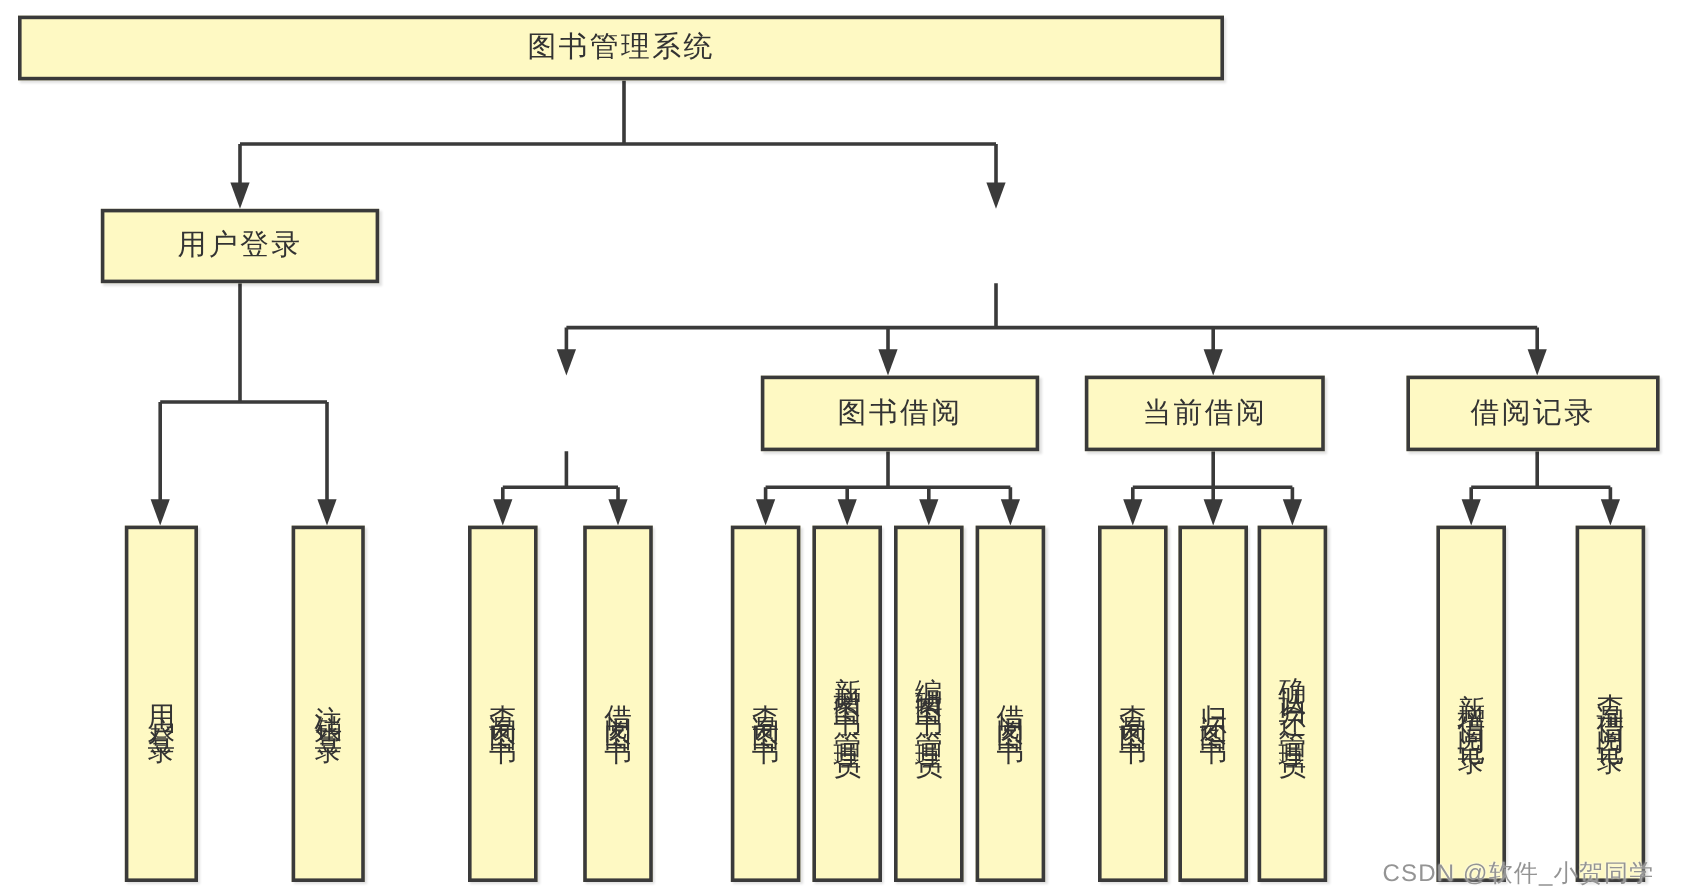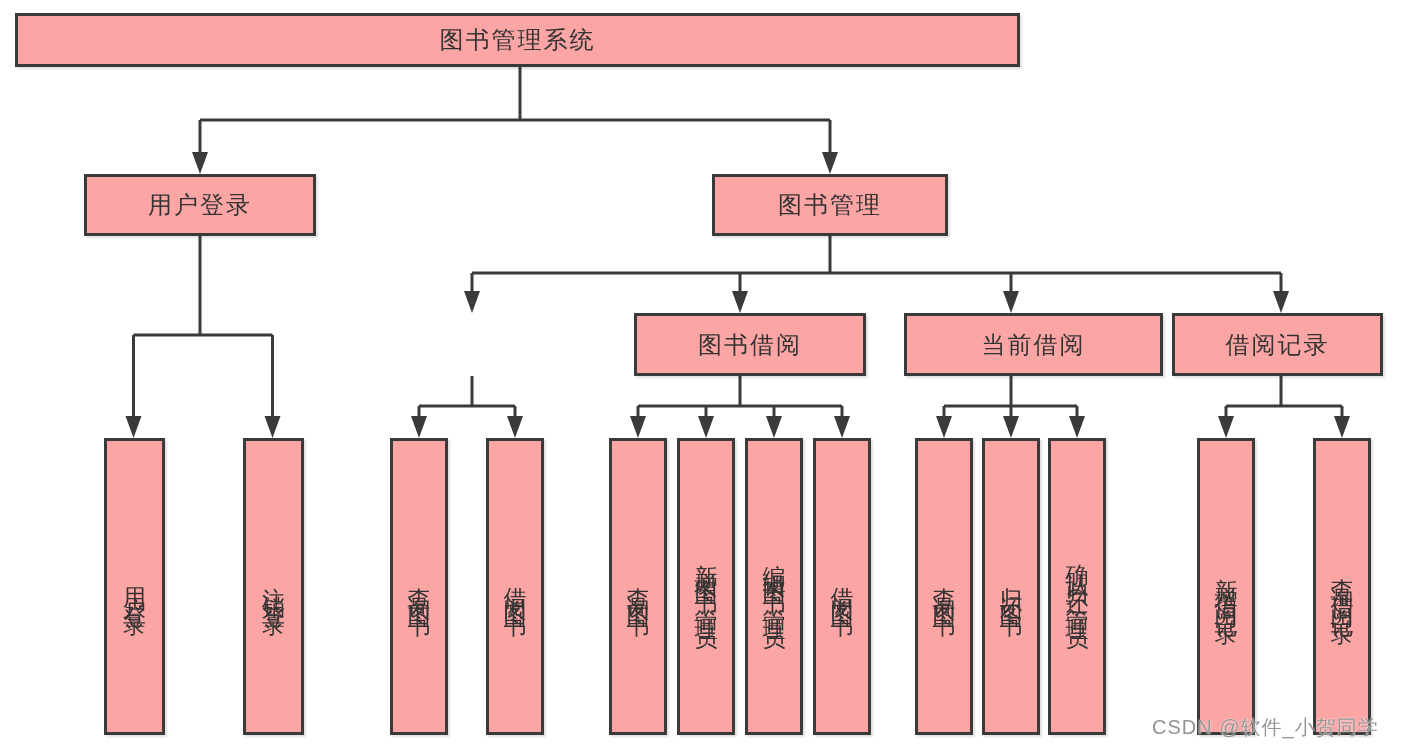--- a/index.html
+++ b/index.html
@@ -12,21 +12,21 @@
     overflow: hidden;
   }
   svg.connectors {
     position: absolute;
     left: 0; top: 0;
     width: 1405px; height: 747px;
   }
   .node {
     position: absolute;
     box-sizing: border-box;
-    background: #fca5a5;
+    background: #fef9c3;
     border: 3px solid #3a3a3a;
     box-shadow: 2px 2px 2px rgba(0,0,0,0.12);
     display: flex;
     align-items: center;
     justify-content: center;
     color: #333333;
     z-index: 2;
   }
   .node.h .label {
     font-size: 24px;
@@ -101,28 +101,25 @@
     </g>
   </svg>
 
   <div class="node h" style="left:15px;top:13px;width:1005px;height:54px">
     <span class="label">图书管理系统</span>
   </div>
 
   <div class="node h" style="left:84px;top:174px;width:232px;height:62px">
     <span class="label">用户登录</span>
   </div>
-  <div class="node h" style="left:712px;top:174px;width:236px;height:62px">
-    <span class="label">图书管理</span>
-  </div>
 
   <div class="node h" style="left:634px;top:313px;width:232px;height:63px">
     <span class="label">图书借阅</span>
   </div>
-  <div class="node h" style="left:904px;top:313px;width:259px;height:63px">
+  <div class="node h" style="left:904px;top:313px;width:200px;height:63px">
     <span class="label">当前借阅</span>
   </div>
   <div class="node h" style="left:1172px;top:313px;width:211px;height:63px">
     <span class="label">借阅记录</span>
   </div>
 
   <div class="node v" style="left:104px;top:438px;width:61px;height:297px">
     <span class="label">用户登录</span>
   </div>
   <div class="node v" style="left:243px;top:438px;width:61px;height:297px">

